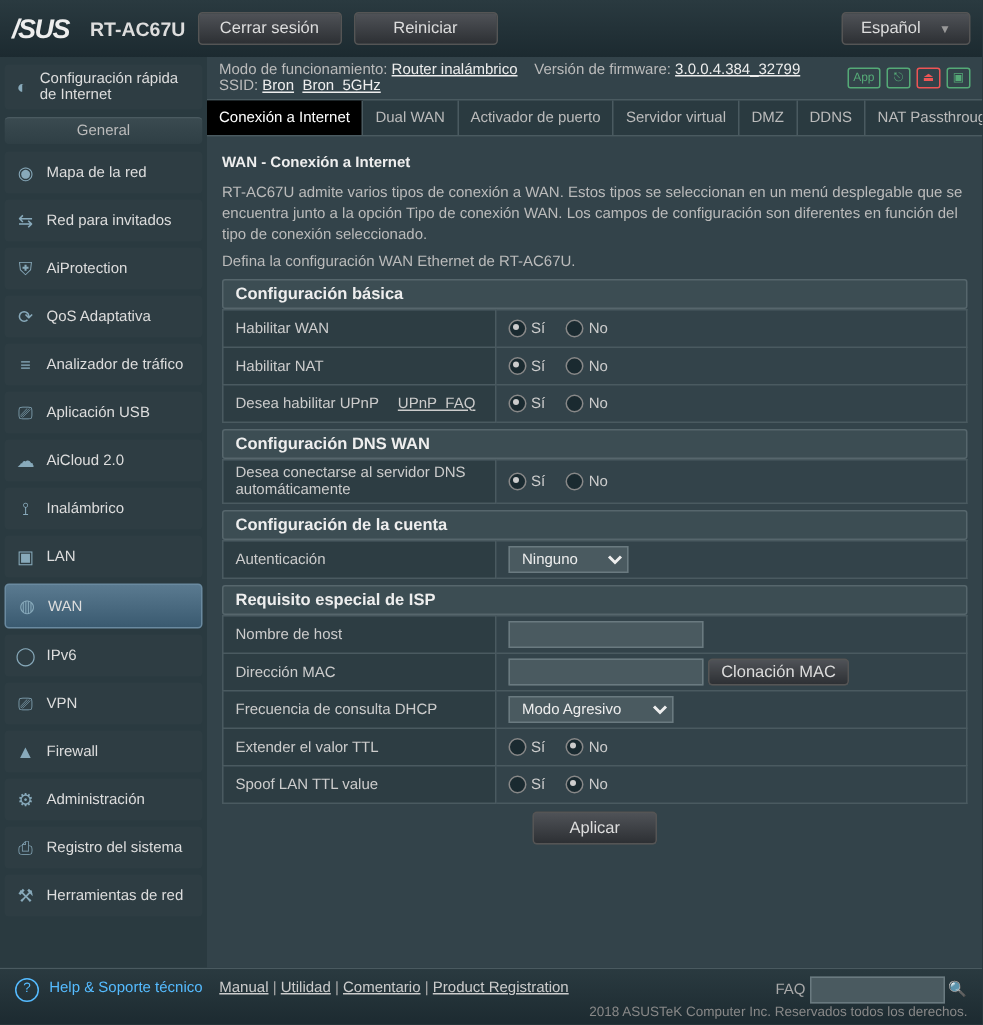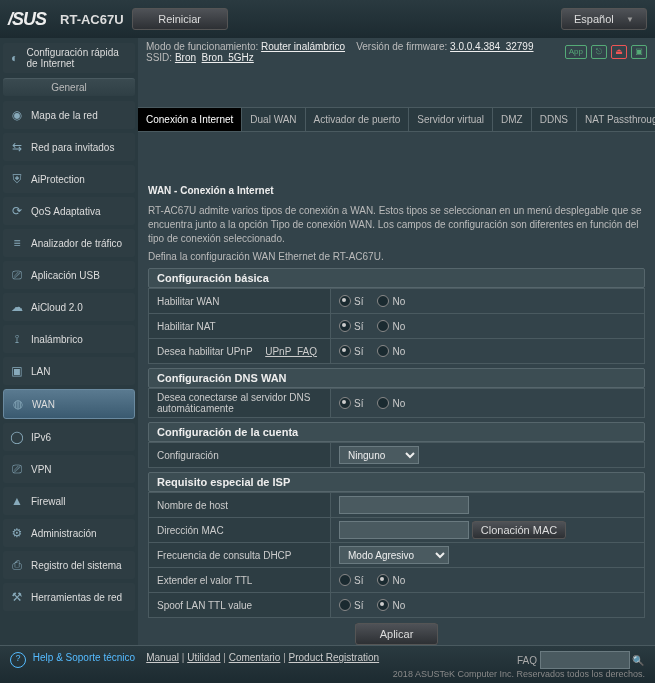--- a/index.html
+++ b/index.html
@@ -108,21 +108,20 @@
     color: #ddd;
     font-size: 10px;
     line-height: 1.1;
   }
   .main {
     flex: 1;
     display: flex;
     flex-direction: column;
     background: #33434a;
     min-width: 0;
-    gap: 41px;
   }
   .statusbar {
     padding: 3px 8px;
     font-size: 10px;
     color: #bbb;
     display: flex;
     justify-content: space-between;
     align-items: center;
   }
   .statusbar .u { text-decoration: underline; color: #eee;}
@@ -242,20 +241,21 @@
   .chev { font-size:8px; color:#999;}
 </style>
 </head>
 <body>
 
 <div class="page">
 
   <div class="topbar">
     <span class="logo">/SUS</span>
     <span class="model">RT-AC67U</span>
+    <div class="btn big">Cerrar sesión</div>
     <div class="btn big">Reiniciar</div>
     <div class="spacer"></div>
     <div class="btn lang-btn">
       <span>Español</span>
       <span class="chev">▼</span>
     </div>
   </div>
 
   <div class="body">
 
@@ -440,21 +440,21 @@
             </div>
                 </td>
           </tr>
         </tbody>
           </table>
 
         <div class="section-head">Configuración de la cuenta</div>
         <table class="cfg">
           <tbody>
               <tr>
-            <td class="lbl">Configuración</td>
+            <td class="lbl">Autenticación</td>
             <td class="val"><select style="width:80px;"><option>Ninguno</option></select></td>
           </tr>
         </tbody>
           </table>
 
         <div class="section-head">Requisito especial de ISP</div>
         <table class="cfg">
           <tbody>
               <tr>
             <td class="lbl">Nombre de host</td>

